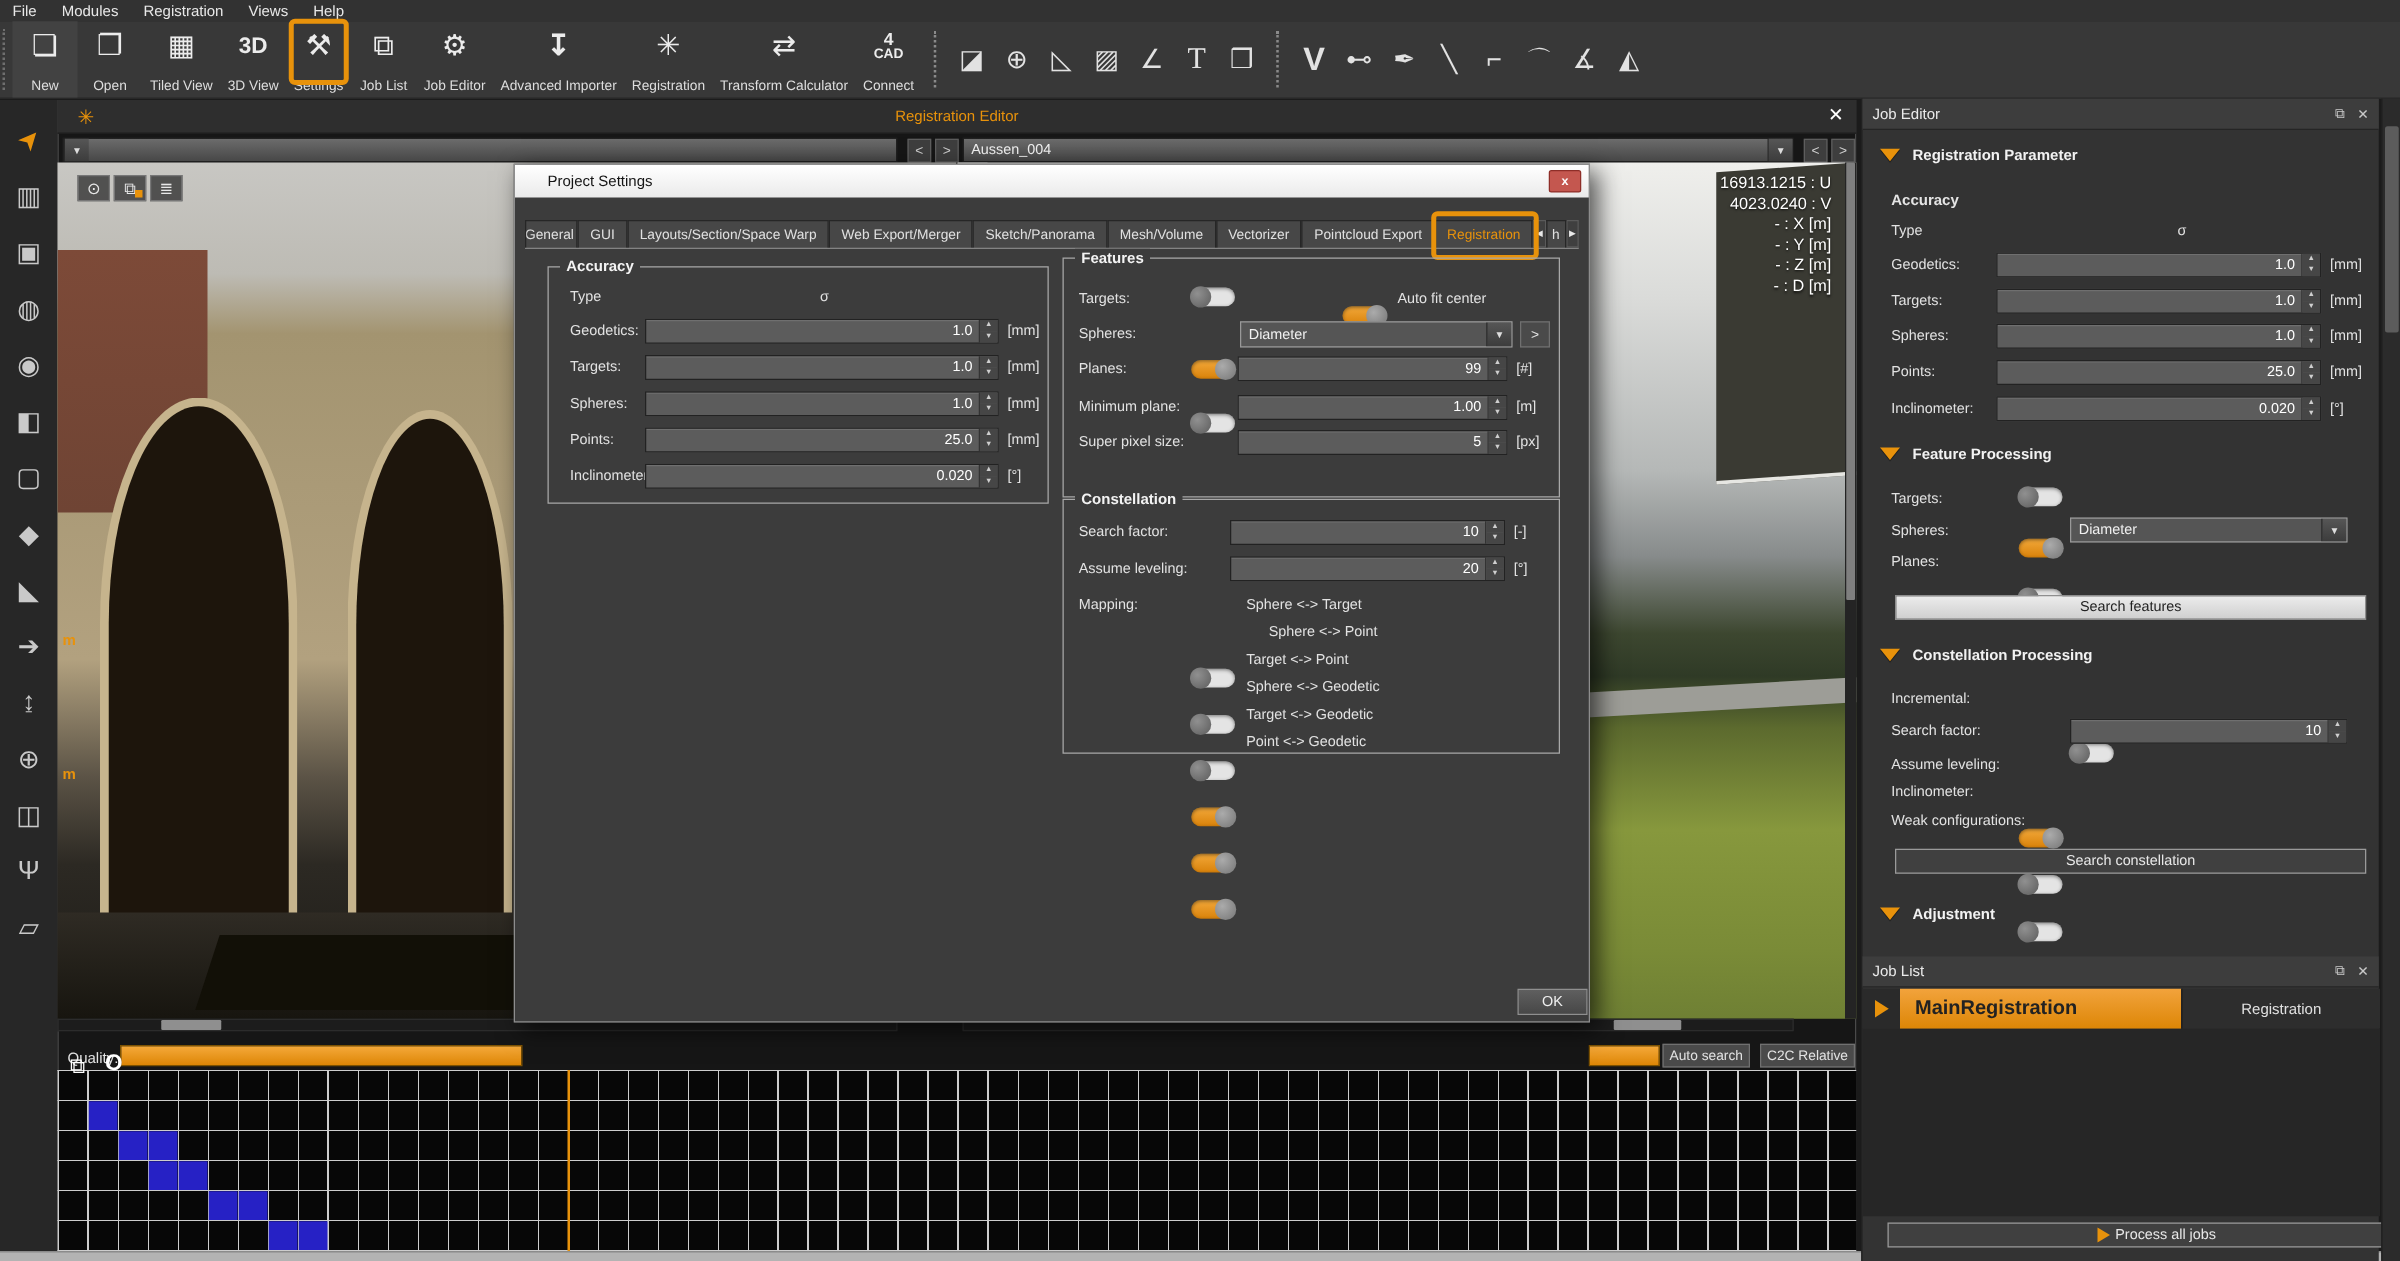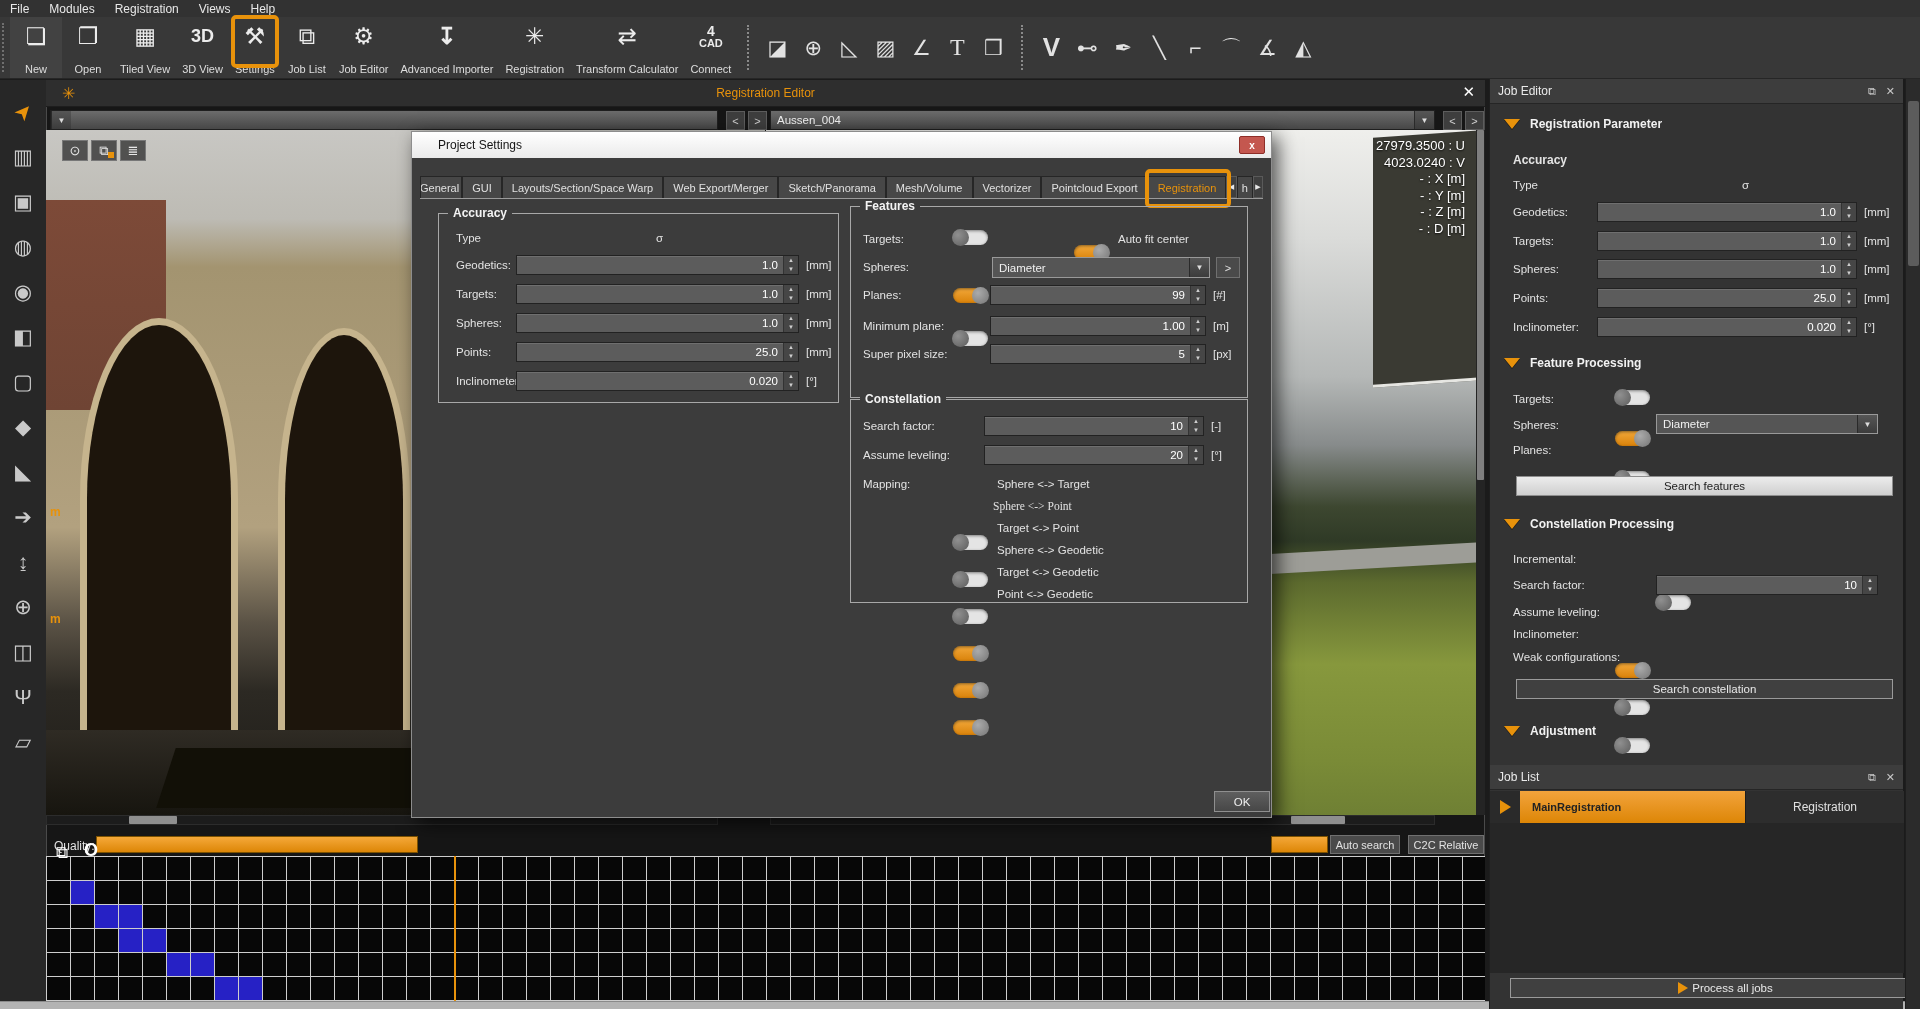--- a/index.html
+++ b/index.html
@@ -84,21 +84,21 @@
   
   .panel { background:#333333; border-left:1px solid #1e1e1e; }
   .phead { position:absolute; left:0; top:0; right:0; height:25px; background:#3d3d3d; border-bottom:1px solid #252525; display:flex; align-items:center; padding:0 8px; font-size:12px; color:#eaeaea; }
   .phead .hic { margin-left:auto; display:flex; gap:10px; font-size:11px; color:#c9c9c9; }
   .phead .hic span { margin-left:0; }
   .sechead { display:flex; align-items:center; gap:10px; font-weight:bold; font-size:12px; color:#f2f2f2; }
   .tri { width:0; height:0; border-left:8px solid transparent; border-right:8px solid transparent; border-top:10px solid #E8920B; filter:drop-shadow(0 1px 0 rgba(0,0,0,.5)); }
   .lightbtn { background:linear-gradient(#ececec,#cfcfcf); border:1px solid #8e8e8e; color:#222; font-size:11.5px; display:flex; align-items:center; justify-content:center; }
   .darkbtn { background:#404040; border:1px solid #9a9a9a; color:#e8e8e8; font-size:11.5px; display:flex; align-items:center; justify-content:center; }
   .play { width:0; height:0; border-top:7px solid transparent; border-bottom:7px solid transparent; border-left:11px solid #E8920B; }
-  #jl-tab-active { background:linear-gradient(#f2a33c,#dd8606); color:#222; font-weight:bold; display:flex; align-items:center; padding-left:12px; font-size:11px; }
+  #jl-tab-active { background:linear-gradient(#f2a33c,#dd8606); color:#222; font-weight:bold; display:flex; align-items:center; padding-left:12px; font-size:16px; }
   #jl-tab-inactive { background:#2d2d2d; color:#e0e0e0; display:flex; align-items:center; justify-content:center; font-size:12px; border-left:1px solid #1d1d1d; }
   #vscroll { left:1905px; top:79px; width:15px; height:930px; background:#2b2b2b; border-left:1px solid #1e1e1e; }
   #vscroll .vthumb { position:absolute; left:2px; top:22px; width:11px; height:165px; background:#5c5c5c; border-radius:2px; }
 </style>
 </head>
 <body>
 
 <div id="app">
 
   <div class="abs" id="menubar">
@@ -242,21 +242,21 @@
 
   <div class="abs pano" style="left:766px;top:130px;width:719px;height:685px;
        background:linear-gradient(180deg,#efefec 0%,#dadbd9 16%,#b5b8b7 36%,#878b8b 46%,#3d4730 55%,#2f3a26 60%,#5c6a2e 66%,#87983d 78%,#7a8b37 92%,#6f8034 100%);">
     <div class="abs" style="left:60px;top:40px;width:580px;height:160px;opacity:.75;
          background:radial-gradient(closest-side,#fbfbf9,transparent) 0 0/55% 100% no-repeat,
                     radial-gradient(closest-side,#f4f4f1,transparent) 45% 30%/60% 90% no-repeat;"></div>
     <div class="abs" style="right:0;top:0;width:112px;height:250px;background:#3a3a33;border-bottom:3px solid #e6e6e2;transform:skewY(-4deg);transform-origin:right;"></div>
     <div class="abs" style="left:0;top:430px;width:110%;height:20px;background:#9d9d97;transform:rotate(-3.2deg);"></div>
     <div class="abs" style="left:0;top:0;width:24px;height:100%;background:#eeeeea;"></div>
     <div class="abs" id="coords" style="right:20px;top:8px;">
-      <div>27979.3500 : U</div>
+      <div>16913.1215 : U</div>
       <div>4023.0240 : V</div>
       <div>- : X [m]</div>
       <div>- : Y [m]</div>
       <div>- : Z [m]</div>
       <div>- : D [m]</div>
     </div>
   </div>
 
   <div class="abs hscroll" style="left:46px;top:815px;width:672px;height:10px;">
     <div class="hthumb abs" style="left:82px;top:0;width:48px;"></div>
@@ -434,21 +434,21 @@
           <span>▲</span>
           <span>▼</span>
         </span>
     </div>
     <div class="abs flabel" style="left:799px;top:317px;">[°]</div>
 
     <div class="abs flabel" style="left:451px;top:346px;">Mapping:</div>
     <div class="abs sw" style="left:541px;top:343px;" data-on="false"></div>
     <div class="abs flabel" style="left:585px;top:346px;">Sphere &lt;-&gt; Target</div>
     <div class="abs sw" style="left:541px;top:365px;" data-on="false"></div>
-    <div class="abs flabel" style="left:581px;top:368px;font-family:Liberation Serif, serif;">Sphere &lt;-&gt; Point</div>
+    <div class="abs flabel" style="left:603px;top:368px;">Sphere &lt;-&gt; Point</div>
     <div class="abs sw" style="left:541px;top:387px;" data-on="false"></div>
     <div class="abs flabel" style="left:585px;top:390px;">Target &lt;-&gt; Point</div>
     <div class="abs sw" style="left:541px;top:409px;" data-on="true"></div>
     <div class="abs flabel" style="left:585px;top:412px;">Sphere &lt;-&gt; Geodetic</div>
     <div class="abs sw" style="left:541px;top:431px;" data-on="true"></div>
     <div class="abs flabel" style="left:585px;top:434px;">Target &lt;-&gt; Geodetic</div>
     <div class="abs sw" style="left:541px;top:453px;" data-on="true"></div>
     <div class="abs flabel" style="left:585px;top:456px;">Point &lt;-&gt; Geodetic</div>
 
     <div class="abs okbtn" style="left:802px;top:659px;width:56px;height:21px;">OK</div>

